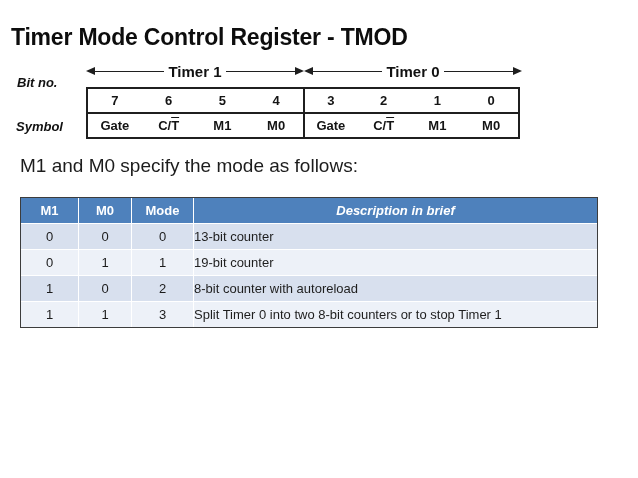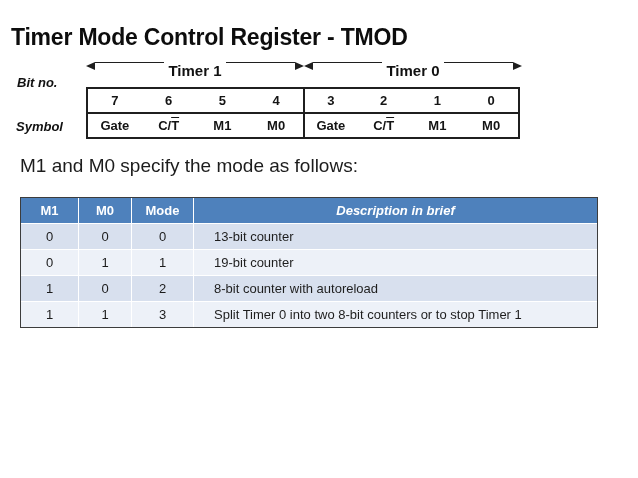--- a/index.html
+++ b/index.html
@@ -7,21 +7,21 @@
     position:relative;width:638px;height:424px;background:#ffffff;overflow:hidden;
     font-family:"Liberation Sans",sans-serif;color:#1b1b1b;
   }
   
   .title{
     position:absolute;left:11px;top:24px;margin:0;
     font-size:23px;font-weight:700;color:#0d0d0d;letter-spacing:-0.2px;white-space:nowrap;
   }
   
   .arrows{position:absolute;left:86px;top:62px;width:436px;display:flex;}
-  .dim-arrow{flex:1;display:flex;height:18px;min-width:0;}
+  .dim-arrow{flex:1;display:flex;align-items:center;height:18px;min-width:0;}
   .ah{width:0;height:0;border-top:4px solid transparent;border-bottom:4px solid transparent;flex:0 0 auto;}
   .ah.l{border-right:9px solid #1f1f1f;}
   .ah.r{border-left:9px solid #1f1f1f;}
   .ln{flex:1;height:0;border-top:1.5px solid #1f1f1f;}
   .albl{font-weight:700;font-size:15px;color:#111;padding:0 4px;white-space:nowrap;}
   
   .rowlabel{position:absolute;font-size:13px;font-weight:700;font-style:italic;color:#111;white-space:nowrap;}
   .rowlabel.bitno{left:17px;top:75px;}
   .rowlabel.sym{left:16px;top:119px;}
   
@@ -41,21 +41,21 @@
   .tbl{position:absolute;left:20px;top:197px;width:578px;border:1px solid #3c3c3c;box-sizing:border-box;}
   .tr{display:grid;grid-template-columns:57px 53px 62px 1fr;height:25px;}
   .tr + .tr{border-top:1px solid #ffffff;}
   .tc{display:flex;align-items:center;justify-content:center;font-size:13px;overflow:hidden;white-space:nowrap;}
   .tc + .tc{border-left:1px solid #ffffff;}
   .tr.head{background:#4e81bc;}
   .tr.head .tc{color:#ffffff;font-weight:700;}
   .tr.head .tc.desc{font-style:italic;}
   .tr.band-a{background:#d8e0ee;}
   .tr.band-b{background:#edf1f8;}
-  .tc.desc-cell{justify-content:flex-start;padding-left:20px;color:#1e1e1e;}
+  .tc.desc-cell{justify-content:flex-start;padding-left:0;color:#1e1e1e;}
 </style>
 </head>
 <body>
 
 <div class="slide">
 
   <h1 class="title">Timer Mode Control Register - TMOD</h1>
 
   <div class="arrows">
     <div class="dim-arrow">

